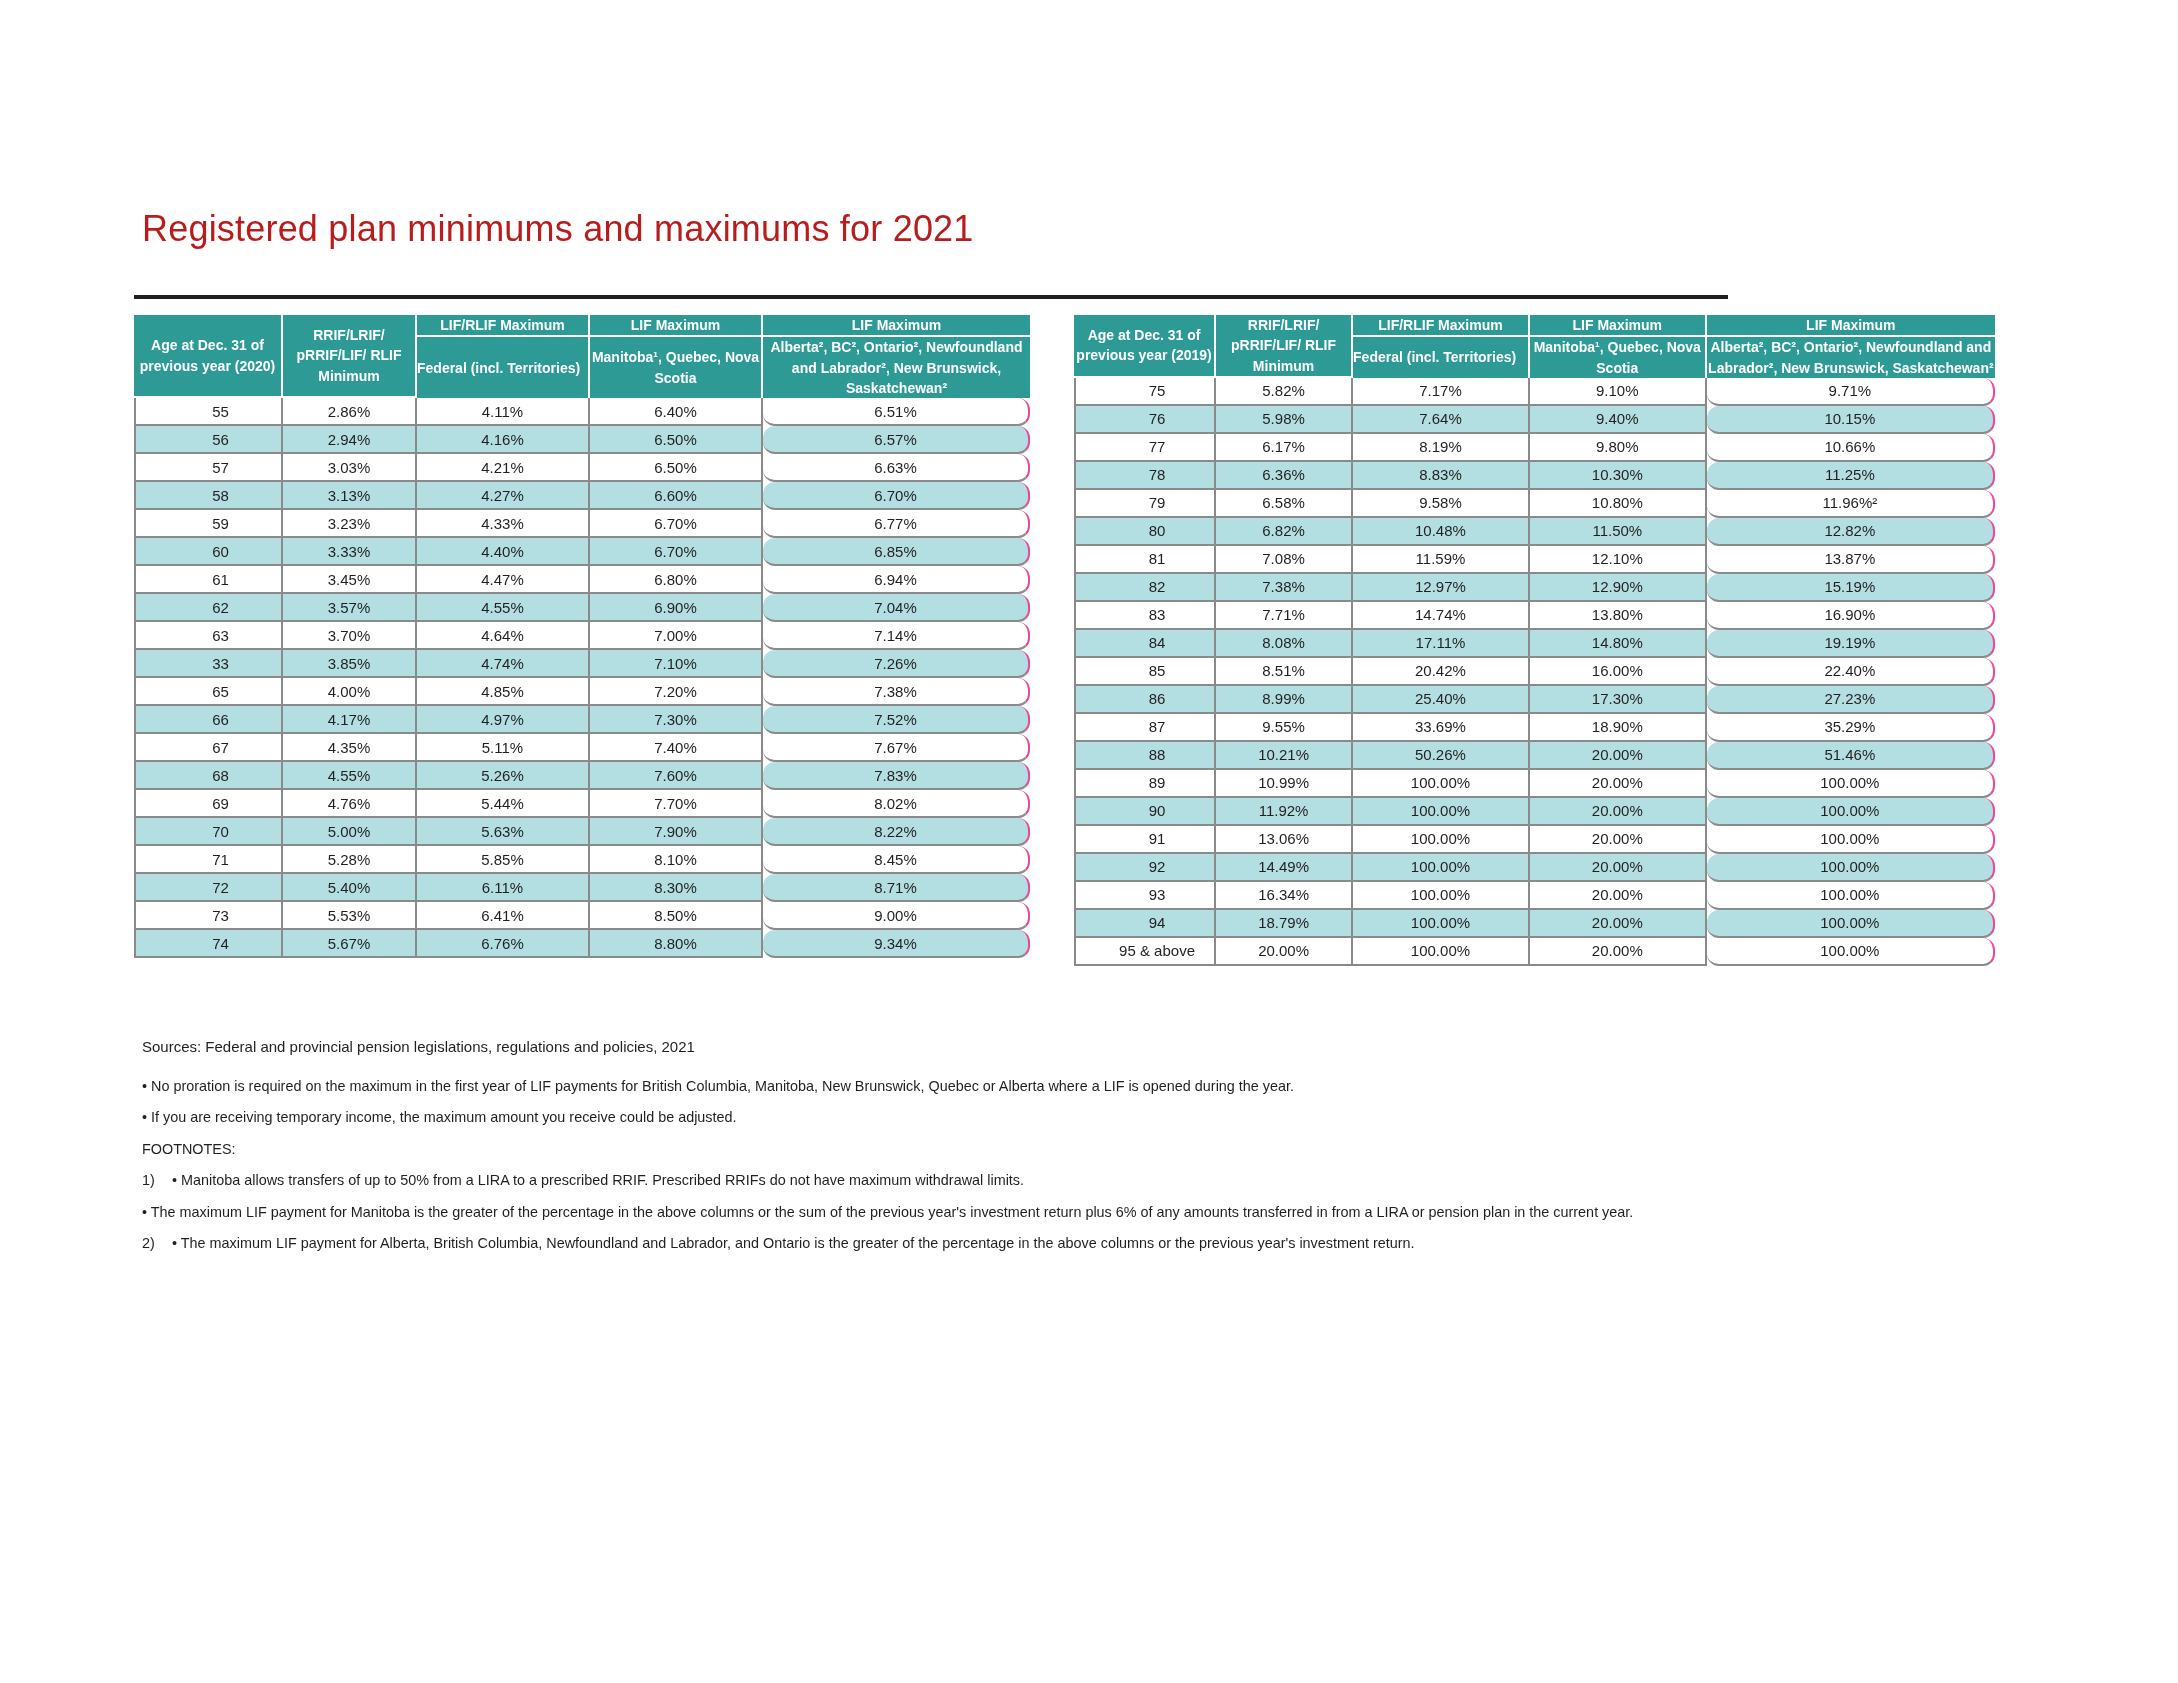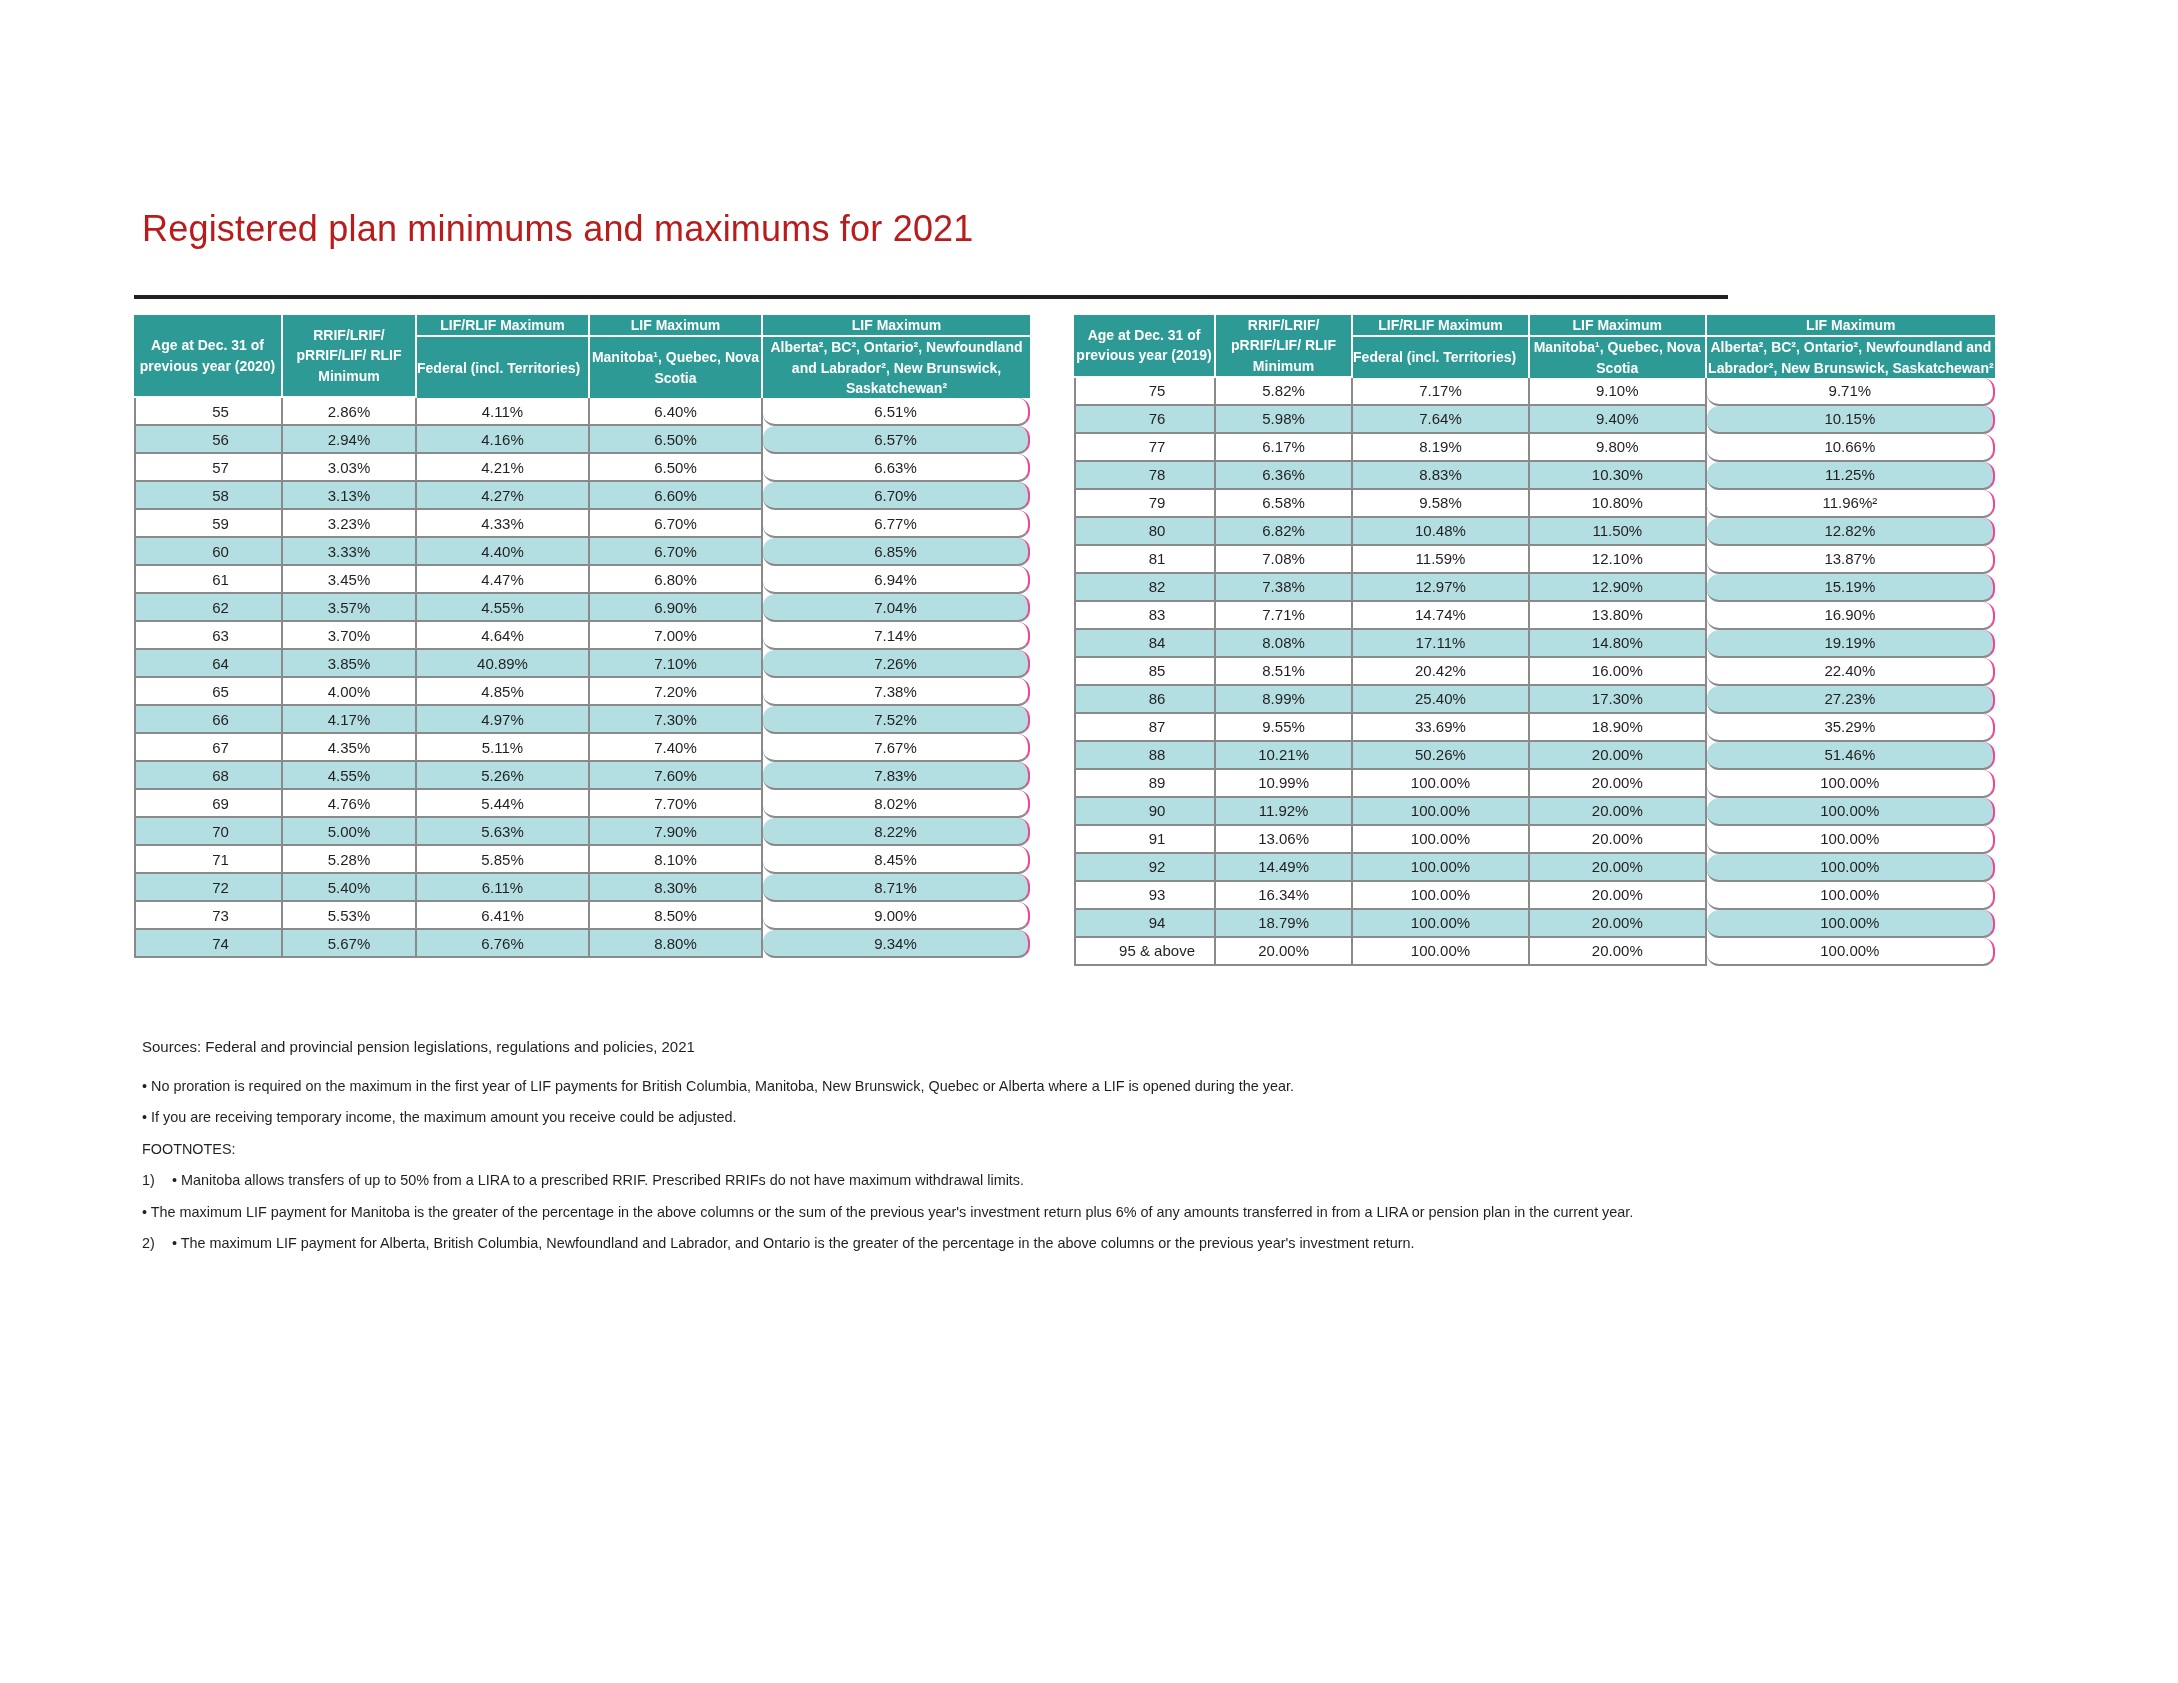--- a/index.html
+++ b/index.html
@@ -212,23 +212,23 @@
           <td>7.04%</td>
         </tr>
         <tr>
           <td>63</td>
           <td>3.70%</td>
           <td>4.64%</td>
           <td>7.00%</td>
           <td>7.14%</td>
         </tr>
         <tr class="alt">
-          <td>64</td>
+          <td>33</td>
           <td>3.85%</td>
-          <td>40.89%</td>
+          <td>4.74%</td>
           <td>7.10%</td>
           <td>7.26%</td>
         </tr>
         <tr>
           <td>65</td>
           <td>4.00%</td>
           <td>4.85%</td>
           <td>7.20%</td>
           <td>7.38%</td>
         </tr>

